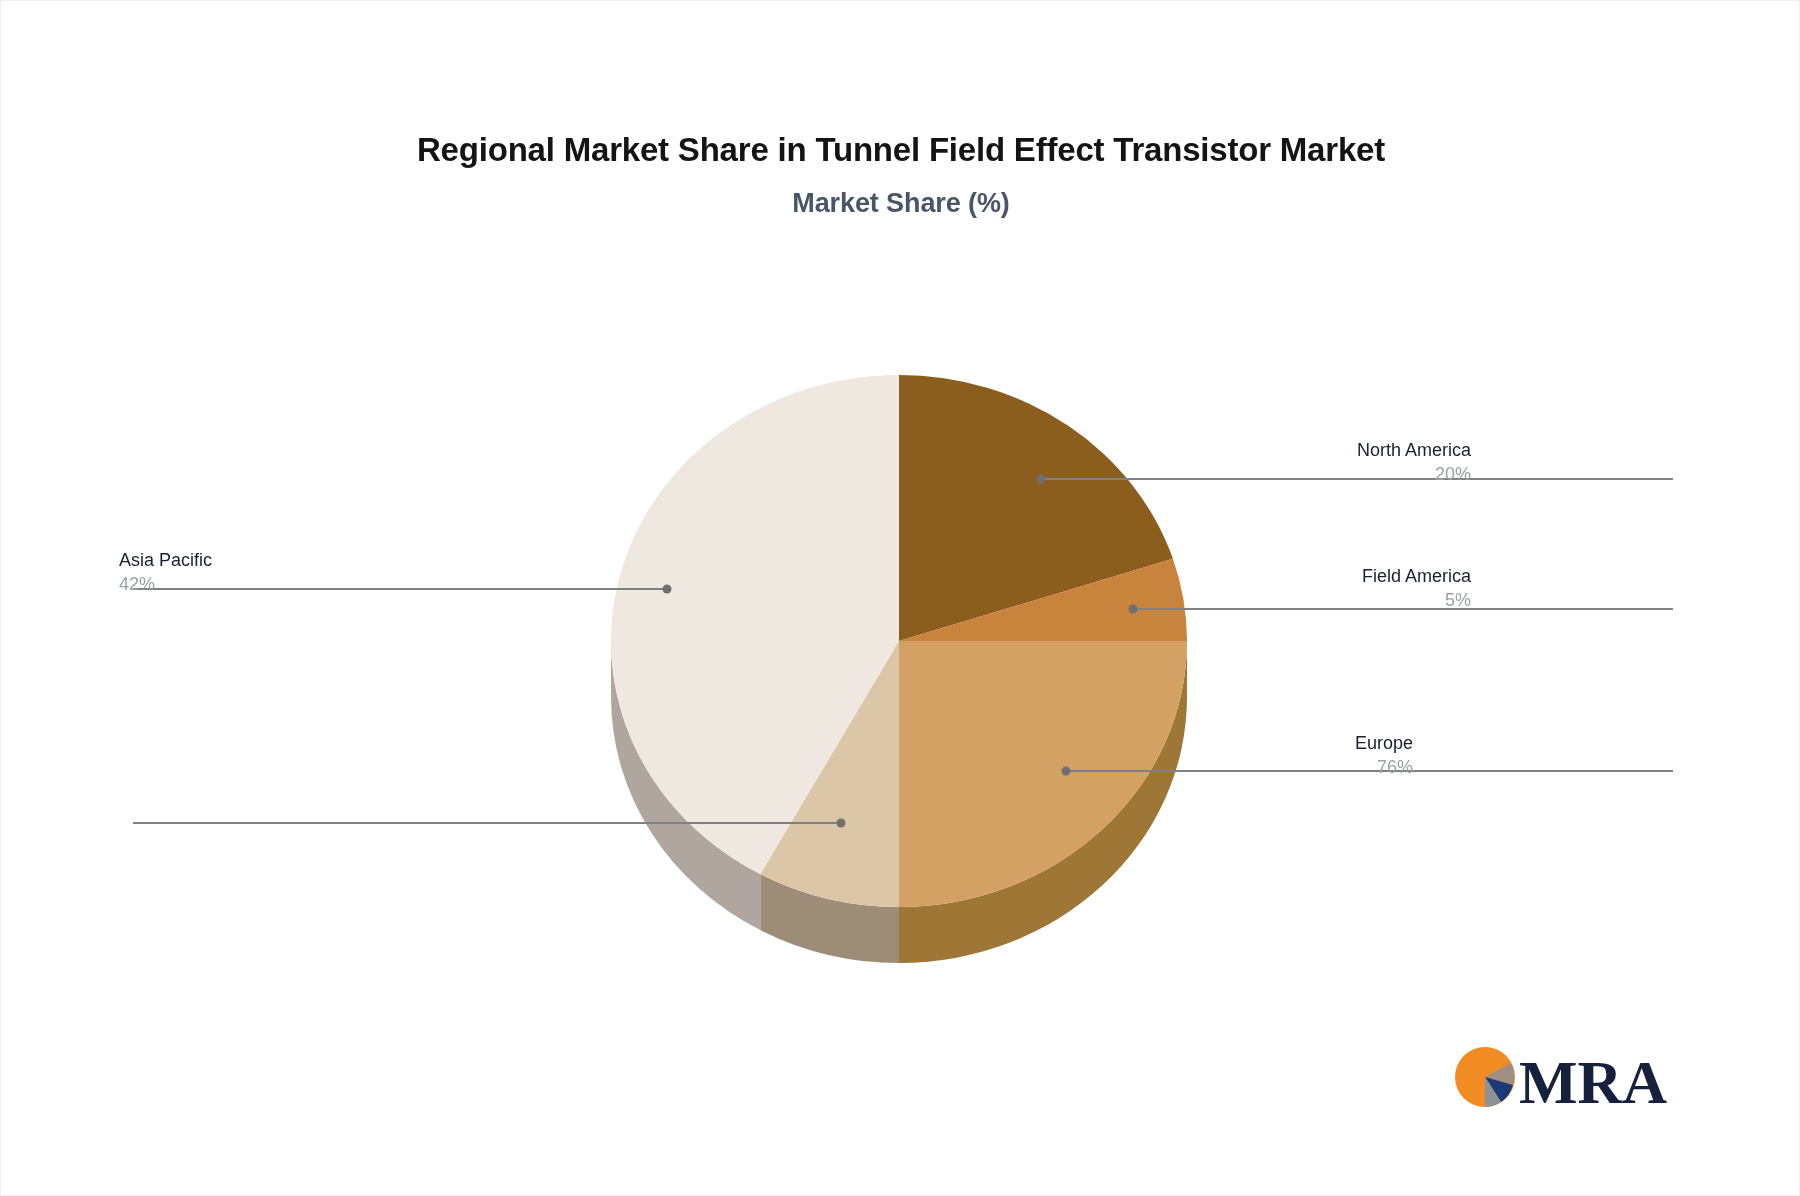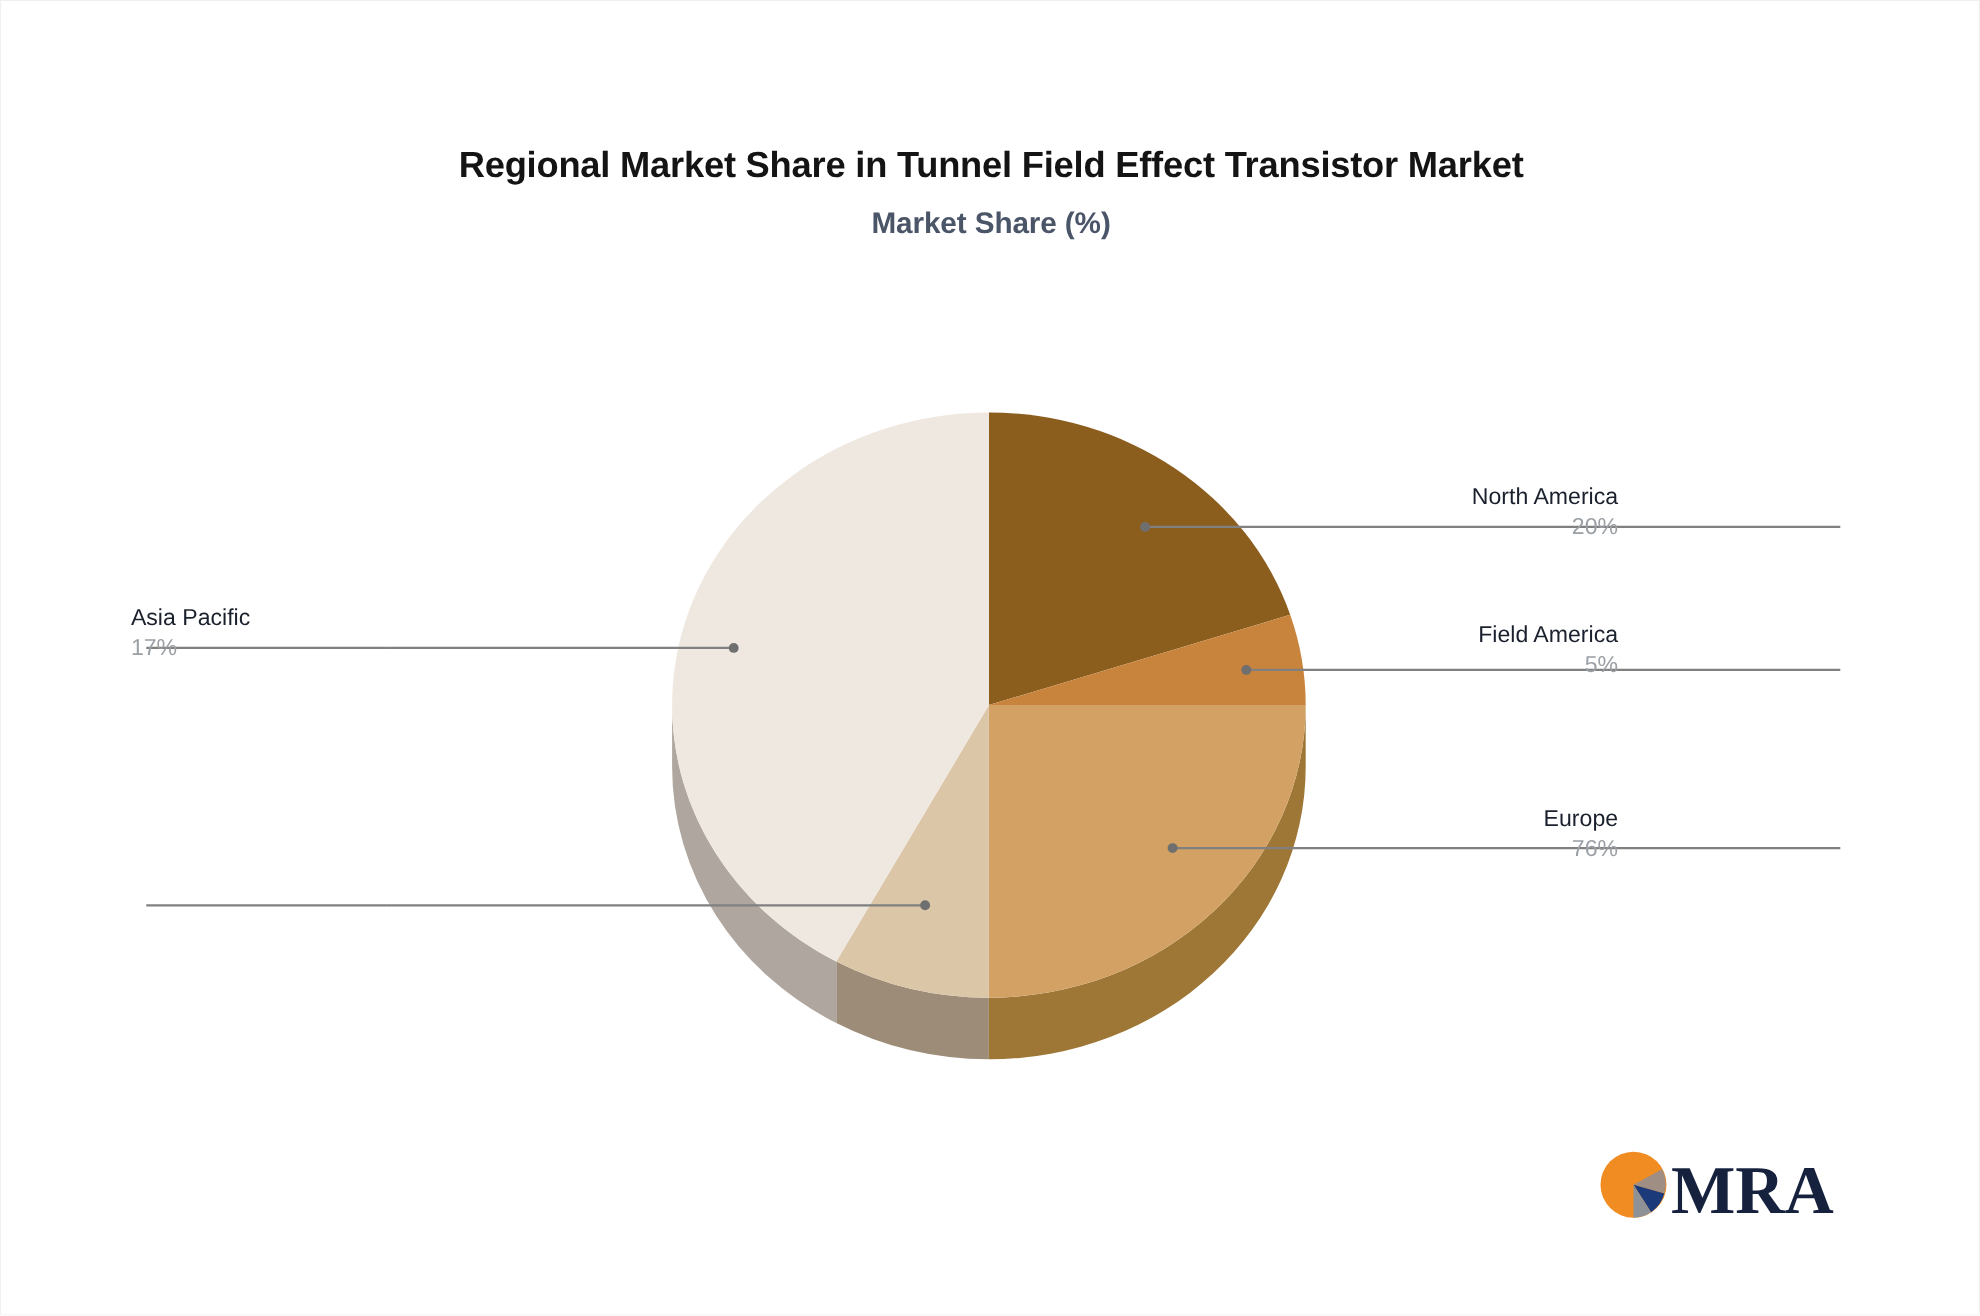--- a/index.html
+++ b/index.html
@@ -49,21 +49,21 @@
     position: absolute;
     left: 0;
     top: 0;
     width: 1800px;
     height: 1196px;
   }
 
   
   .callout {
     position: absolute;
-    font-size: 21px;
+    font-size: 18px;
     line-height: 1.0;
   }
   .callout .cname {
     color: #1a202c;
     display: block;
     white-space: nowrap;
   }
   .callout .cval {
     color: #9aa0a6;
     display: block;
@@ -142,28 +142,28 @@
   <div class="callout right" style="left:1150px; top:440px; width:320px;">
     <span class="cname">North America</span>
     <span class="cval">20%</span>
   </div>
 
   <div class="callout right" style="left:1150px; top:566px; width:320px;">
     <span class="cname">Field America</span>
     <span class="cval">5%</span>
   </div>
 
-  <div class="callout right" style="left:1150px; top:733px; width:320px;">
+  <div class="callout right" style="left:1092px; top:733px; width:320px;">
     <span class="cname">Europe</span>
     <span class="cval">76%</span>
   </div>
 
   <div class="callout left" style="left:118px; top:550px; width:400px;">
     <span class="cname">Asia Pacific</span>
-    <span class="cval">17%</span>
+    <span class="cval">42%</span>
   </div>
 
 
   <svg id="mra-logo" viewBox="0 0 220 88">
     <g>
       <circle cx="36" cy="44" r="30" fill="#F08C22"></circle>
       <path d="M36 44 L36 14 A30 30 0 0 1 62 30 Z" fill="#FFFFFF" opacity="0"></path>
       <path d="M36 44 L62 30 A30 30 0 0 1 64 52 Z" fill="#5B8FD4" opacity="0.55"></path>
       <path d="M36 44 L64 52 A30 30 0 0 1 52 69 Z" fill="#1B3A7A"></path>
       <path d="M36 44 L52 69 A30 30 0 0 1 36 74 Z" fill="#8E9197"></path>

